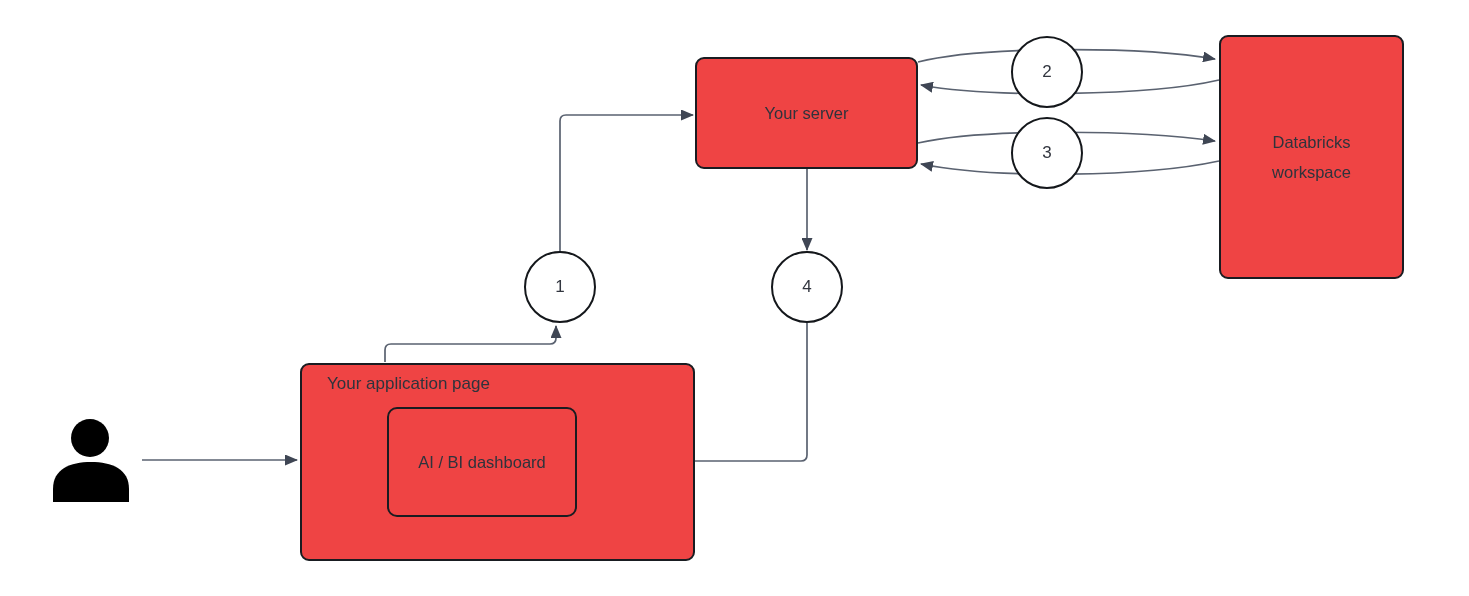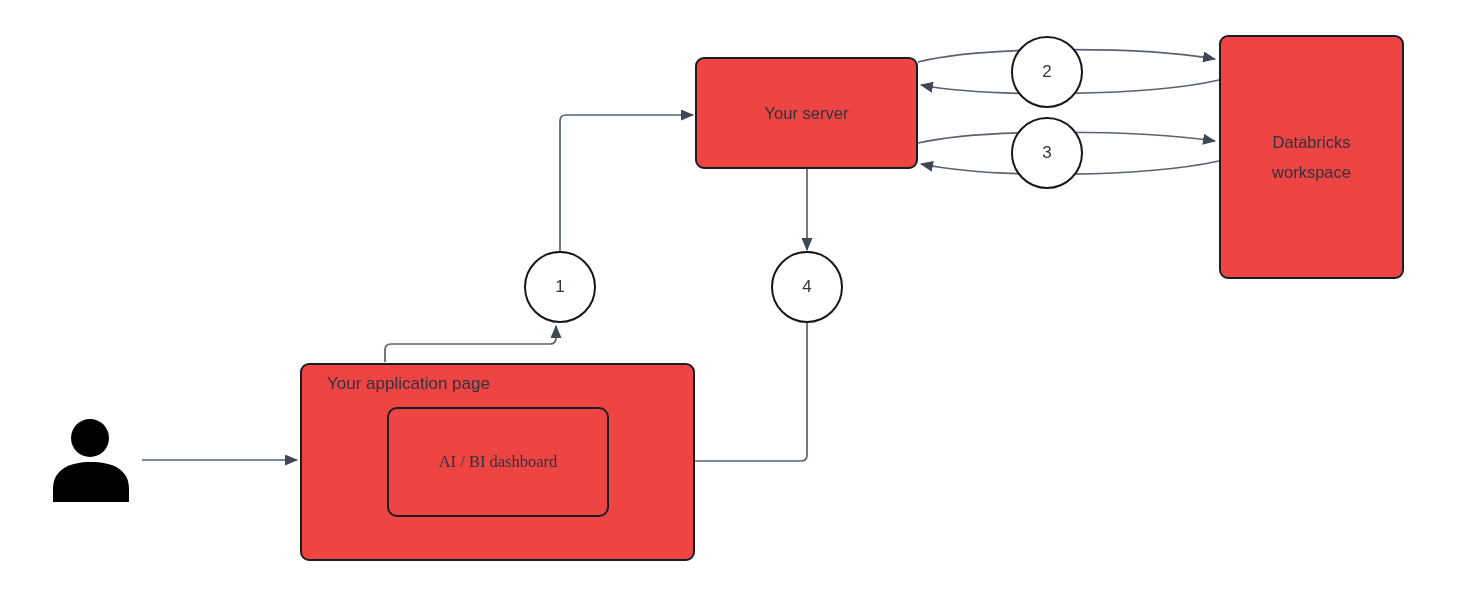--- a/index.html
+++ b/index.html
@@ -55,24 +55,23 @@
   .app-page-label {
     position: absolute;
     left: 13px; top: 9px;
     font-size: 17px;
     color: #2f333c;
     white-space: nowrap;
     margin-left: 12px;
   }
   .node-dashboard {
     left: 387px; top: 407px;
-    width: 222px; height: 110px;
+    width: 190px; height: 110px;
     border-radius: 10px;
     font-size: 16.5px;
-    font-family: Liberation Serif, serif;
   }
   .step-circle {
     position: absolute;
     box-sizing: border-box;
     width: 72px; height: 72px;
     background: #ffffff;
     border: 2.5px solid #14171b;
     border-radius: 50%;
     display: flex;
     align-items: center;

